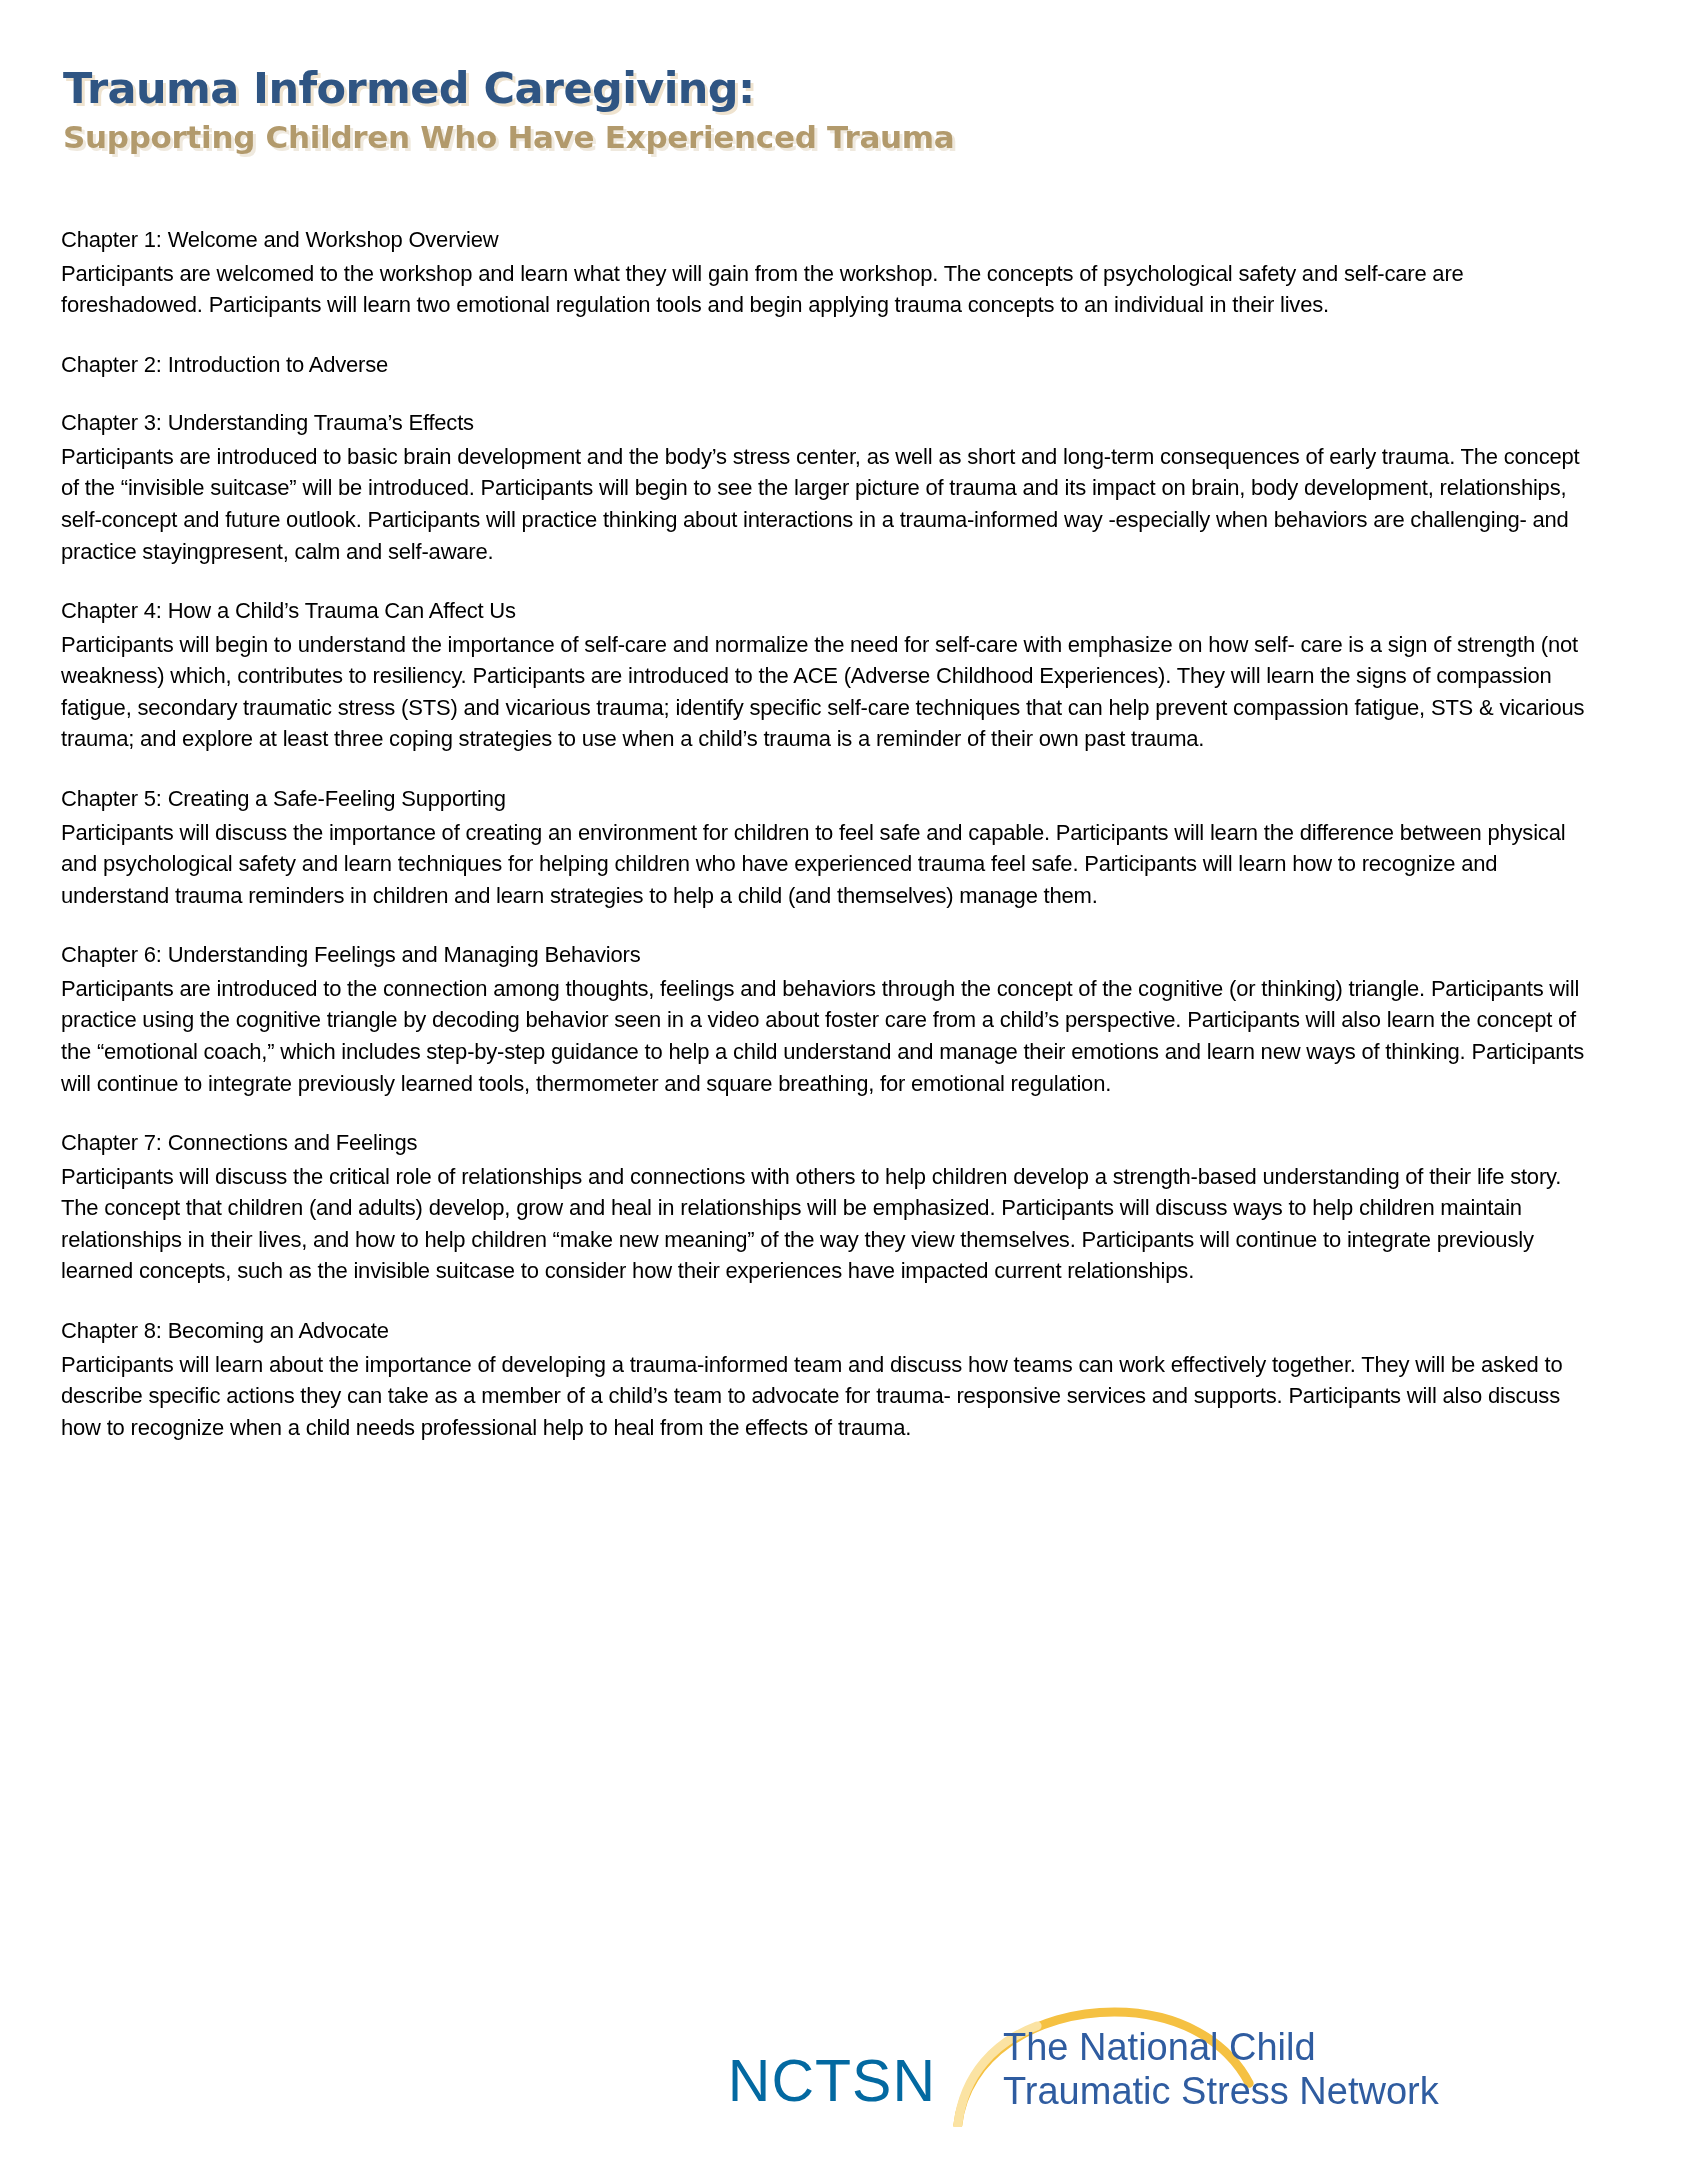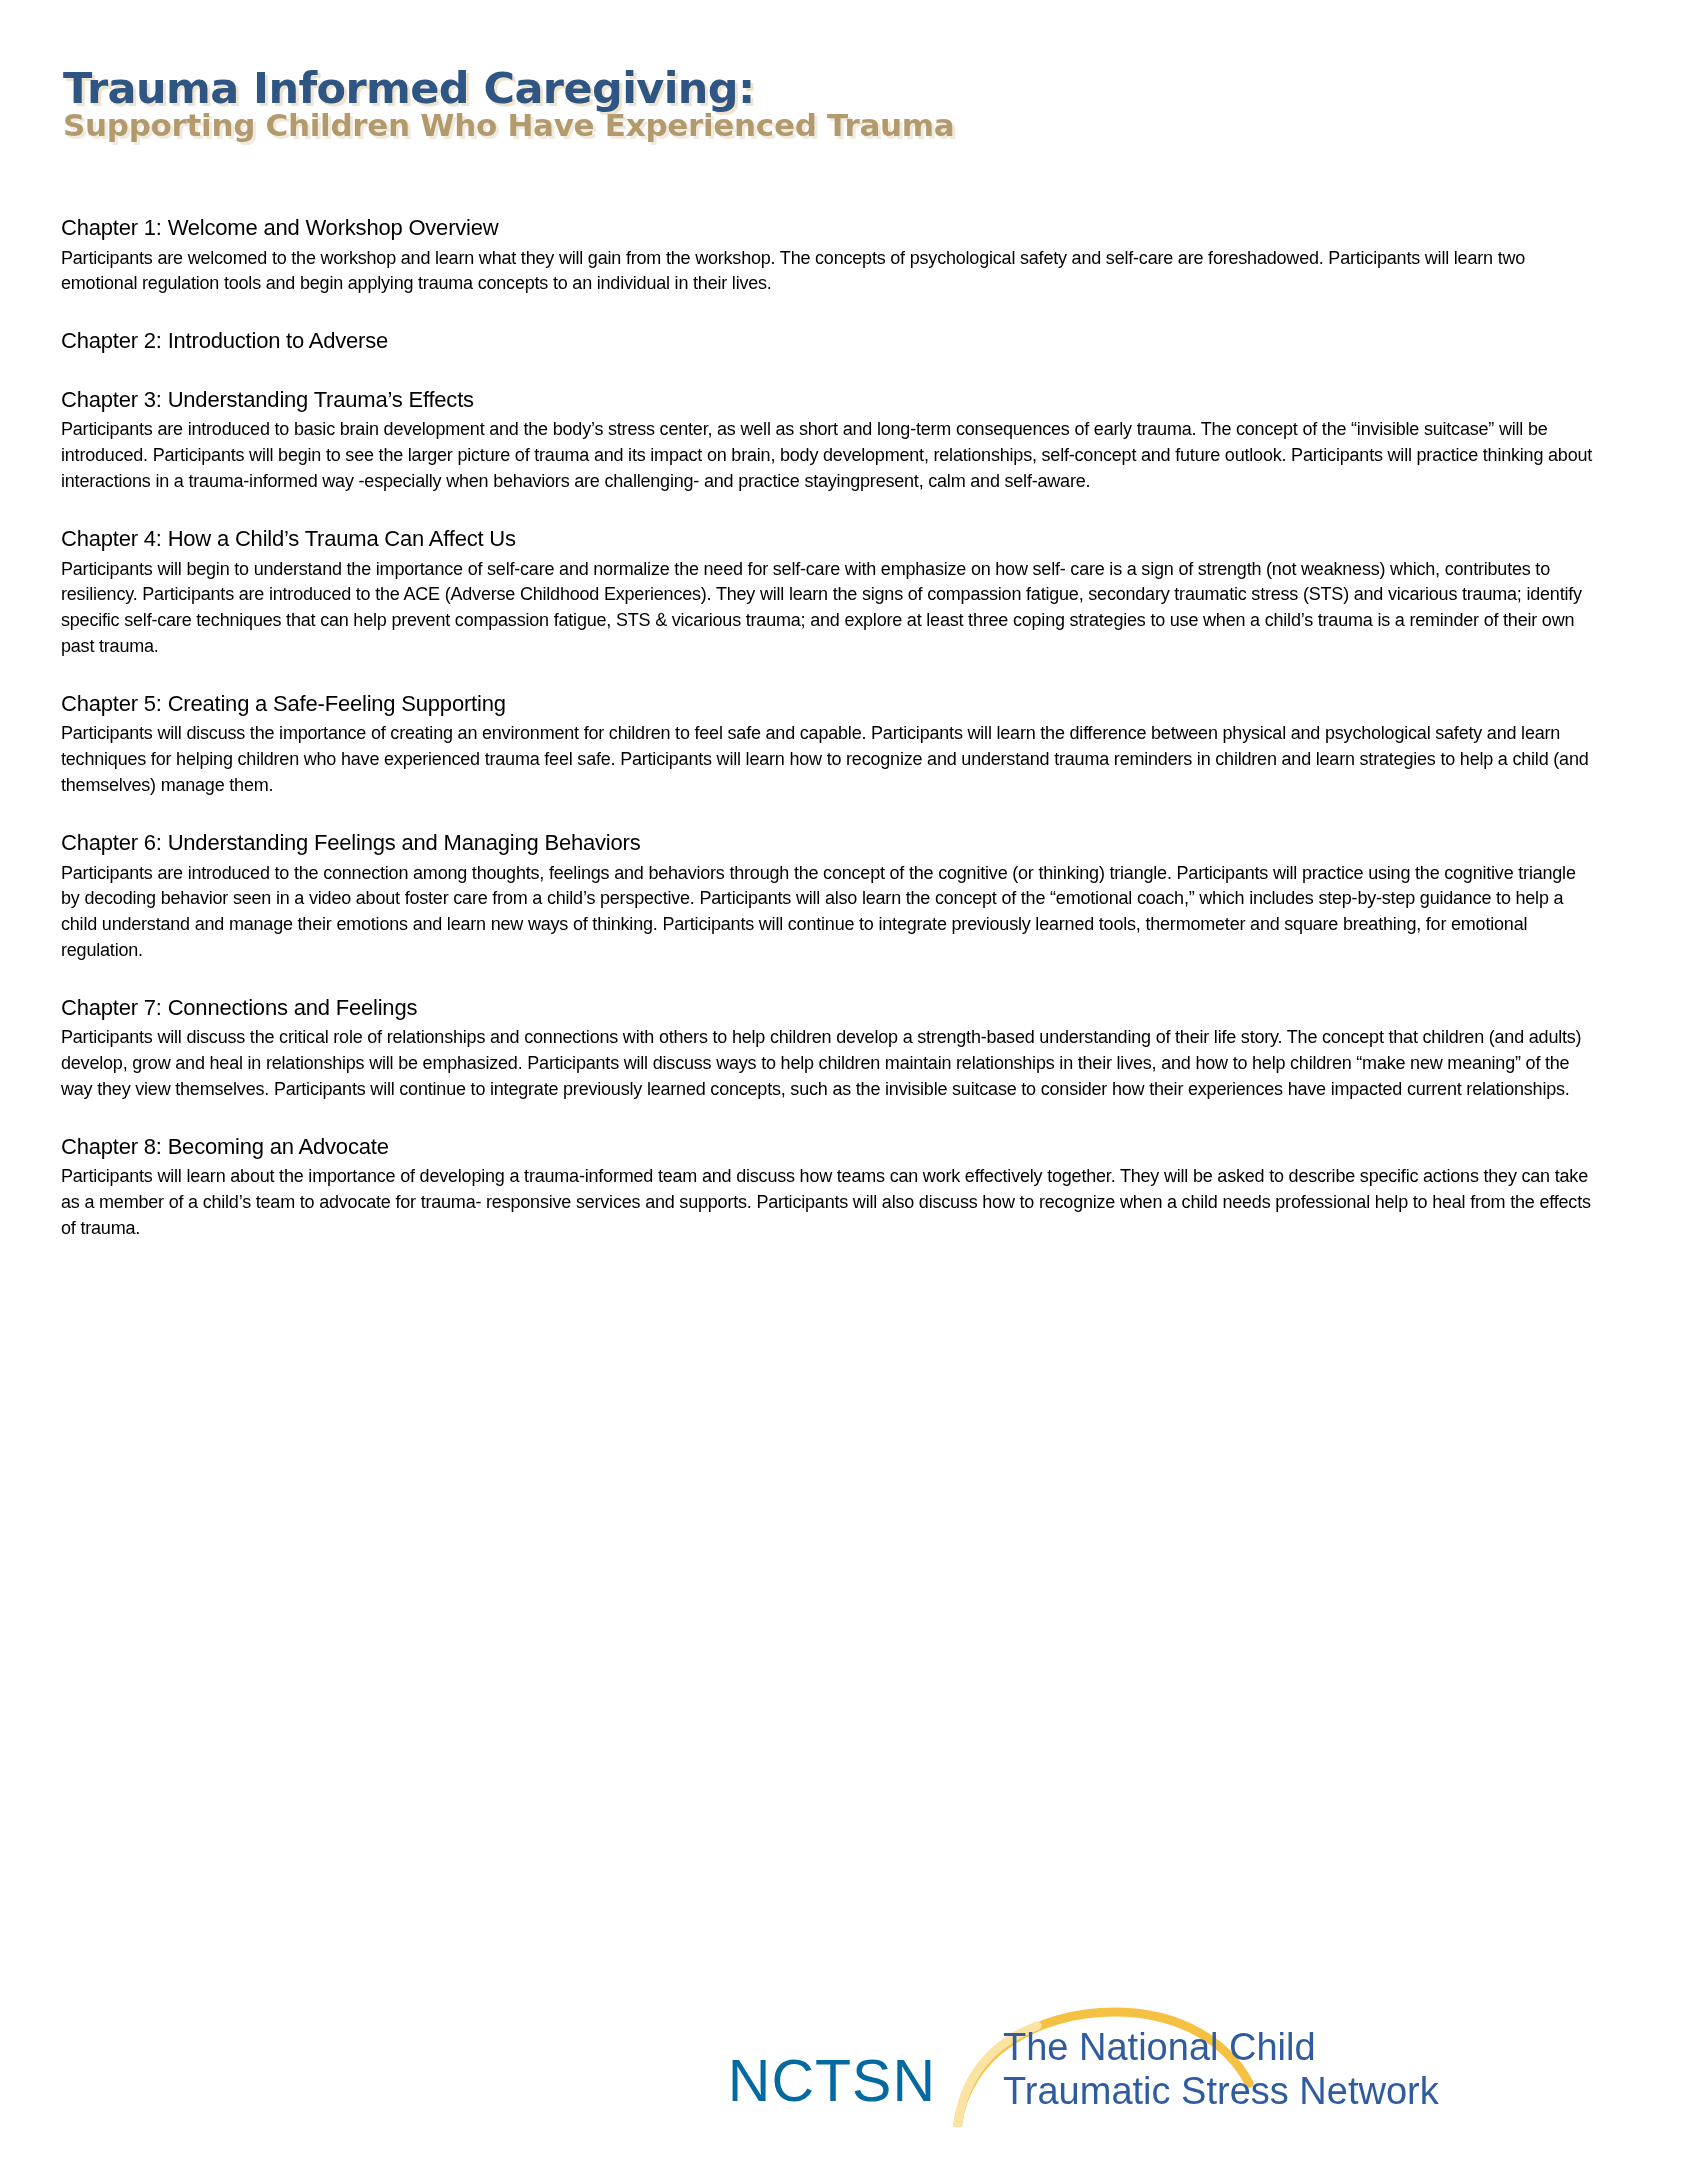--- a/index.html
+++ b/index.html
@@ -39,20 +39,21 @@
     text-shadow: 3px 3px 0 #efe3cf;
     white-space: nowrap;
   }
   .title-sub {
     font-family: "DejaVu Sans", sans-serif;
     font-size: 31px;
     font-weight: bold;
     letter-spacing: -0.3px;
     color: #b29a6c;
     line-height: 1.0;
+    margin-top: 12px;
     text-shadow: 3px 3px 0 #efe9de;
     white-space: nowrap;
   }
 
   
   .content {
     margin-top: 73px;
     width: 1533px;
   }
   .chapter {
@@ -65,21 +66,21 @@
     font-family: "Liberation Sans", sans-serif;
     font-size: 22px;
     font-weight: normal;
     letter-spacing: -0.2px;
     color: #000000;
     line-height: 1.30;
     margin: 0 0 3px 0;
   }
   .chap-body {
     font-family: "Liberation Sans", sans-serif;
-    font-size: 18px;
+    font-size: 22px;
     font-weight: normal;
     letter-spacing: -0.2px;
     color: #000000;
     line-height: 1.435;
     margin: 0;
     text-align: left;
   }
 
   
   .footer {

